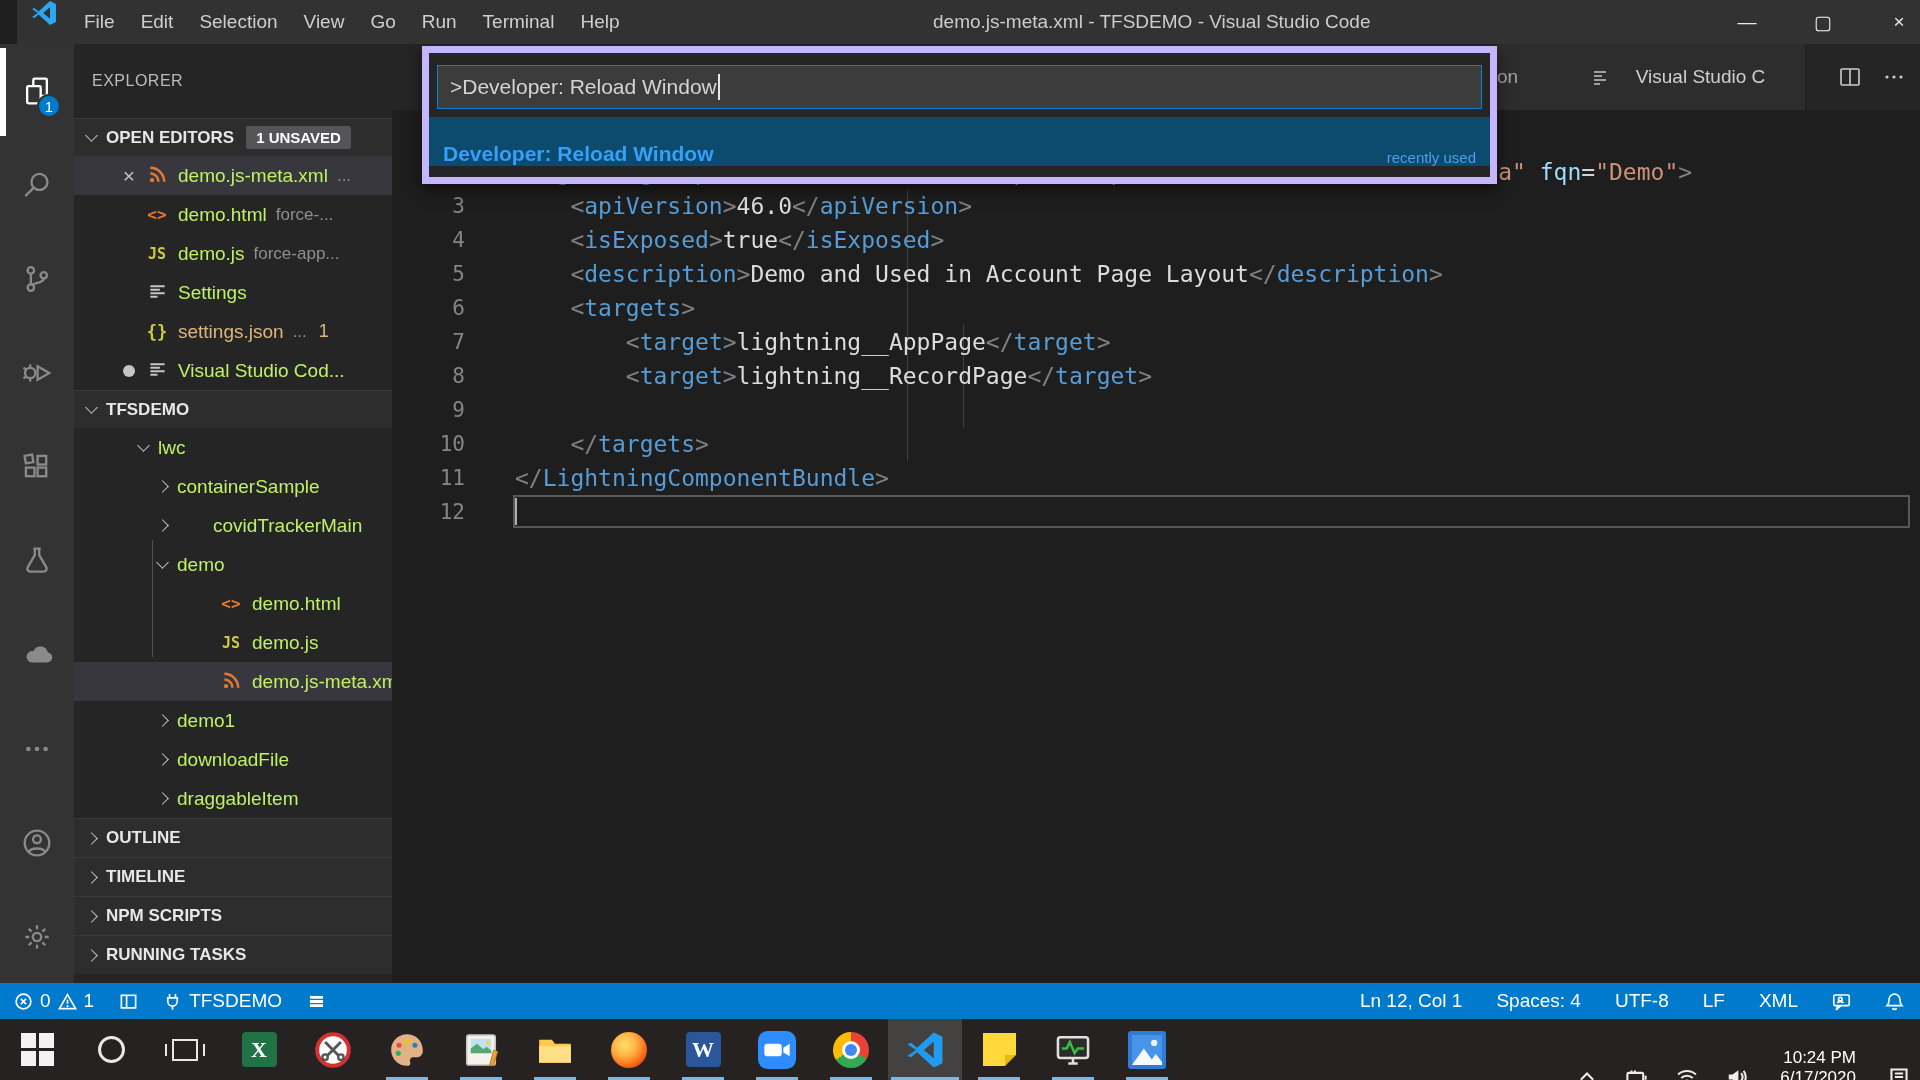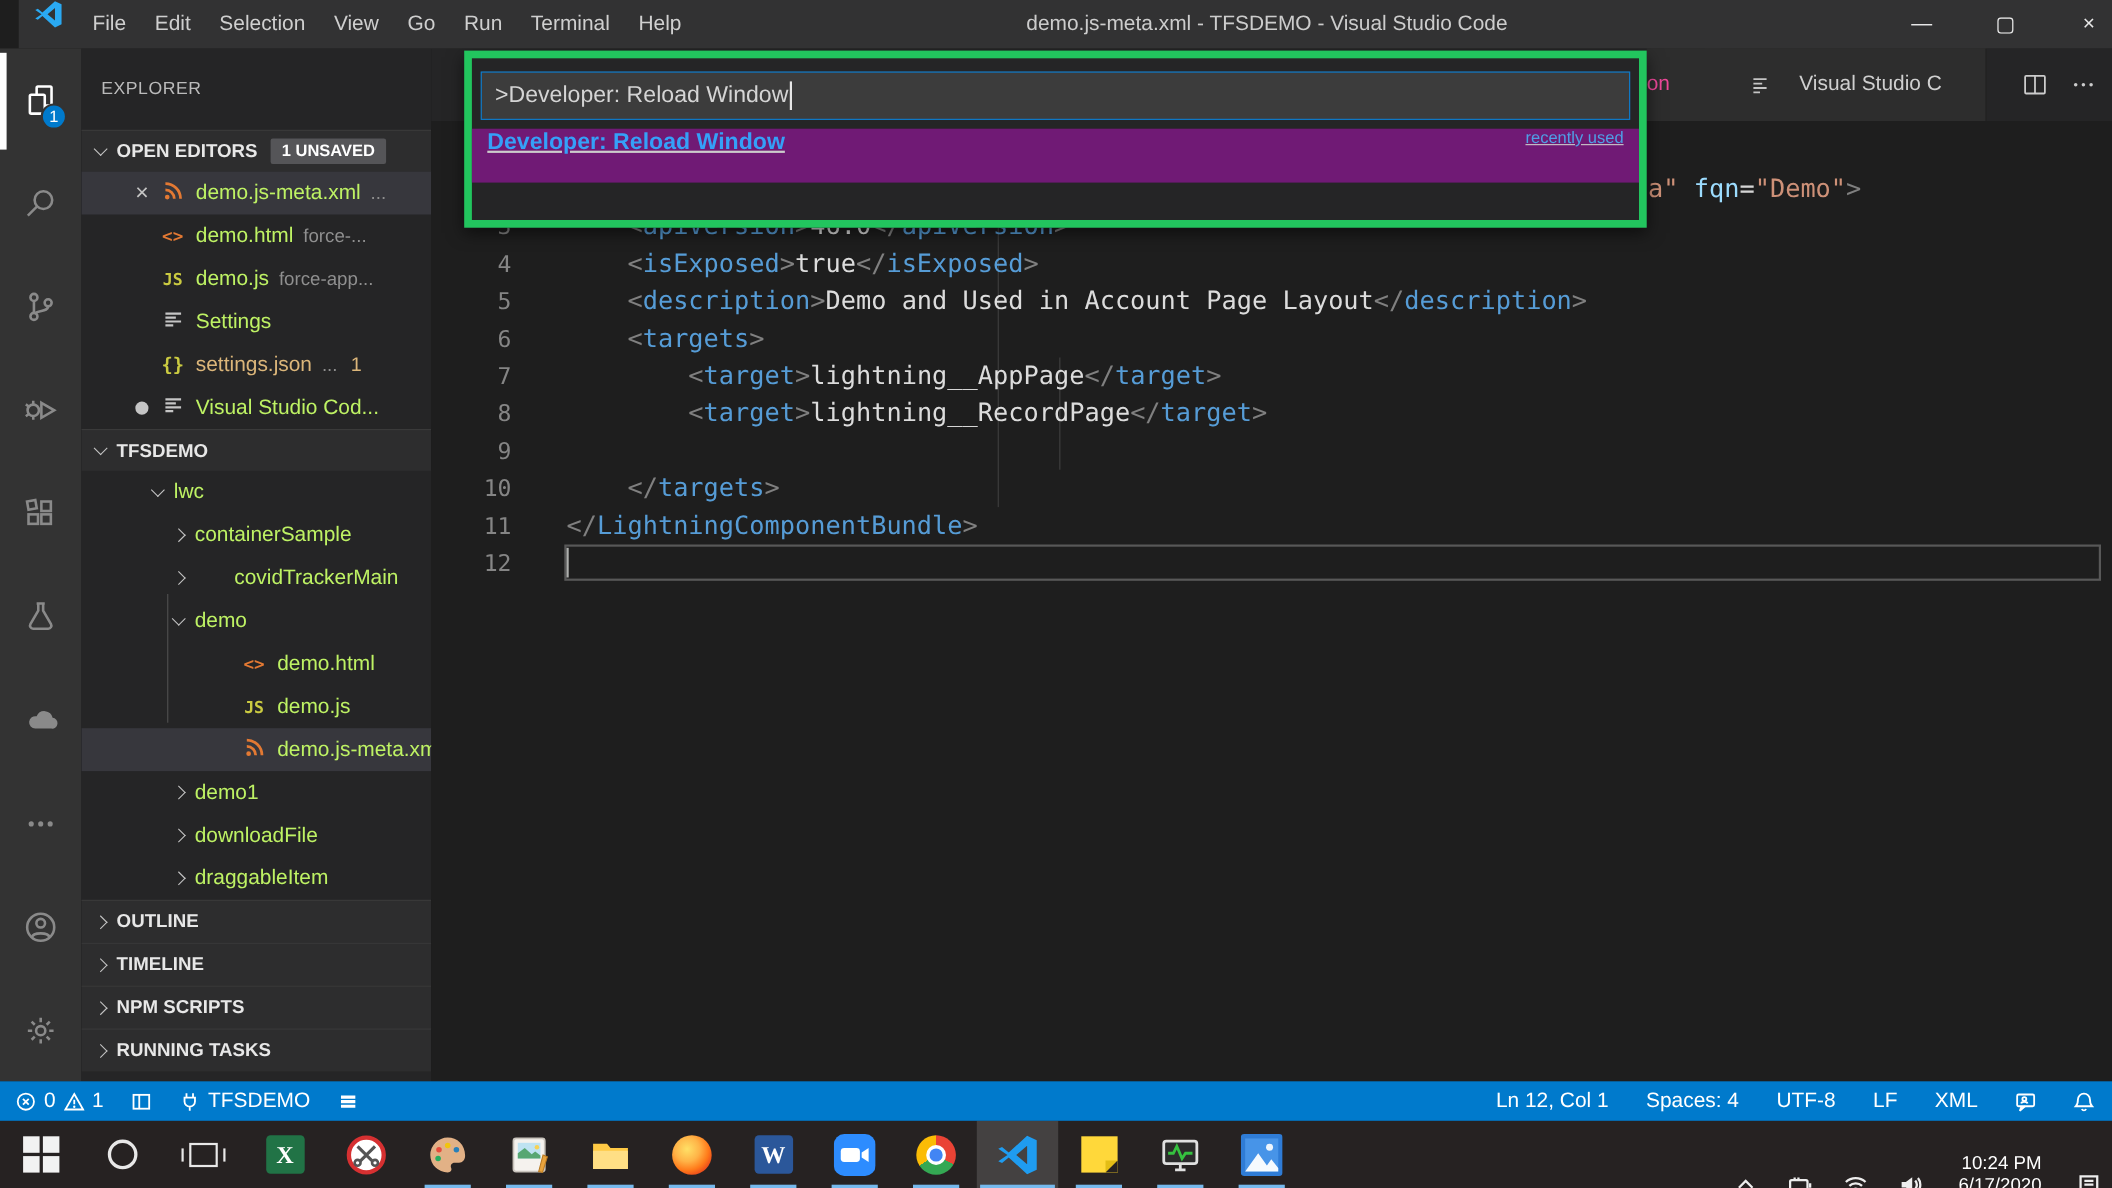--- a/index.html
+++ b/index.html
@@ -56,45 +56,45 @@
              padding:3px 10px;margin-left:12px;}
   .chev{width:22px;height:22px;display:inline-flex;align-items:center;justify-content:center;flex:none;margin-right:4px;}
   .chev::before{content:"";width:8px;height:8px;border-right:1.8px solid #c3c3c3;border-bottom:1.8px solid #c3c3c3;
                 transform:rotate(-45deg);}
   .chev.down::before{transform:rotate(45deg);margin-top:-4px;}
   .tree-guide{position:absolute;left:78px;top:540px;width:1px;height:117px;background:#505050;}
 
   
   .editor{position:absolute;left:392px;top:44px;width:1528px;height:939px;background:#1e1e1e;}
   .tabbar{position:absolute;left:0;top:0;width:100%;height:66px;background:#252526;display:flex;}
-  .tab-frag{position:absolute;left:1105px;top:0;width:69px;height:66px;background:#2d2d2d;color:#ec4899;
+  .tab-frag{position:absolute;left:1105px;top:0;width:69px;height:66px;background:#2d2d2d;color:#a3a3a3;
             font-size:19px;display:flex;align-items:center;border-right:1px solid #1e1e1e;}
   .tab{position:absolute;left:1158px;top:0;width:256px;height:66px;background:#2d2d2d;color:#cfcfcf;font-size:19px;
        display:flex;align-items:center;justify-content:center;gap:26px;border-right:1px solid #1e1e1e;white-space:nowrap;overflow:hidden;}
   .tab svg{width:20px;height:20px;stroke:#c5c5c5;stroke-width:1.6;fill:none;flex:none;}
   .tab-actions{position:absolute;right:6px;top:0;height:66px;display:flex;align-items:center;gap:20px;padding-right:8px;}
   .tab-actions svg{width:24px;height:24px;stroke:#cccccc;stroke-width:1.6;fill:none;}
   .code-lines{position:absolute;left:0;top:111px;width:100%;}
   .codeline{height:34px;display:flex;align-items:center;font-family:"DejaVu Sans Mono",monospace;font-size:23px;position:relative;}
   .lnum{width:73px;text-align:right;color:#858585;font-size:21px;flex:none;}
   .lcontent{padding-left:50px;white-space:pre;}
   .tk-p{color:#808080;} .tk-t{color:#569cd6;} .tk-x{color:#dcdcdc;}
   .tk-a{color:#9cdcfe;} .tk-s{color:#ce9178;} .tk-eq{color:#d4d4d4;} .tk-pl{color:#d4d4d4;}
   .guide{position:absolute;width:1px;background:#404040;}
   .cur-line-box{position:absolute;left:121px;right:10px;top:451px;height:33px;border:2px solid #585858;}
   .cursor-bar{position:absolute;left:123px;top:454px;width:2px;height:27px;background:#aeafad;}
 
   
-  .palette{position:absolute;left:422px;top:46px;width:1075px;height:161px;z-index:50;
-           border:7px solid #22c55e;background:#252526;box-shadow:0 6px 14px rgba(0,0,0,.55);}
+  .palette{position:absolute;left:422px;top:46px;width:1075px;height:138px;z-index:50;
+           border:7px solid #c4b5fd;background:#252526;box-shadow:0 6px 14px rgba(0,0,0,.55);}
   .pal-input{margin:12px 8px 8px 8px;height:44px;background:#3c3c3c;border:1px solid #0a7fd4;
              display:flex;align-items:center;padding-left:12px;font-size:21px;color:#d4d4d4;}
   .pal-cursor{display:inline-block;width:2px;height:26px;background:#e6e6e6;margin-left:1px;}
-  .pal-row{height:49px;background:#701a75;display:flex;align-items:flex-start;justify-content:space-between;
-           padding:0 14px 0 14px;text-decoration:underline;}
+  .pal-row{height:49px;background:#0c4a6e;display:flex;align-items:flex-end;justify-content:space-between;
+           padding:0 14px 0 14px;}
   .pal-row .pal-label{color:#35a0f8;font-weight:bold;font-size:21px;}
   .pal-row .pal-meta{color:#4f9fe6;font-size:15px;}
 
   
   .statusbar{position:absolute;left:0;top:983px;width:1920px;height:36px;background:#007acc;color:#ffffff;
              display:flex;align-items:center;font-size:19px;z-index:60;}
   .sb-left{display:flex;align-items:center;gap:9px;padding-left:14px;}
   .sb-right{margin-left:auto;display:flex;align-items:center;gap:34px;padding-right:16px;}
   .st-item{display:flex;align-items:center;gap:7px;}
   .statusbar svg{width:19px;height:19px;stroke:#ffffff;stroke-width:1.4;fill:none;}

